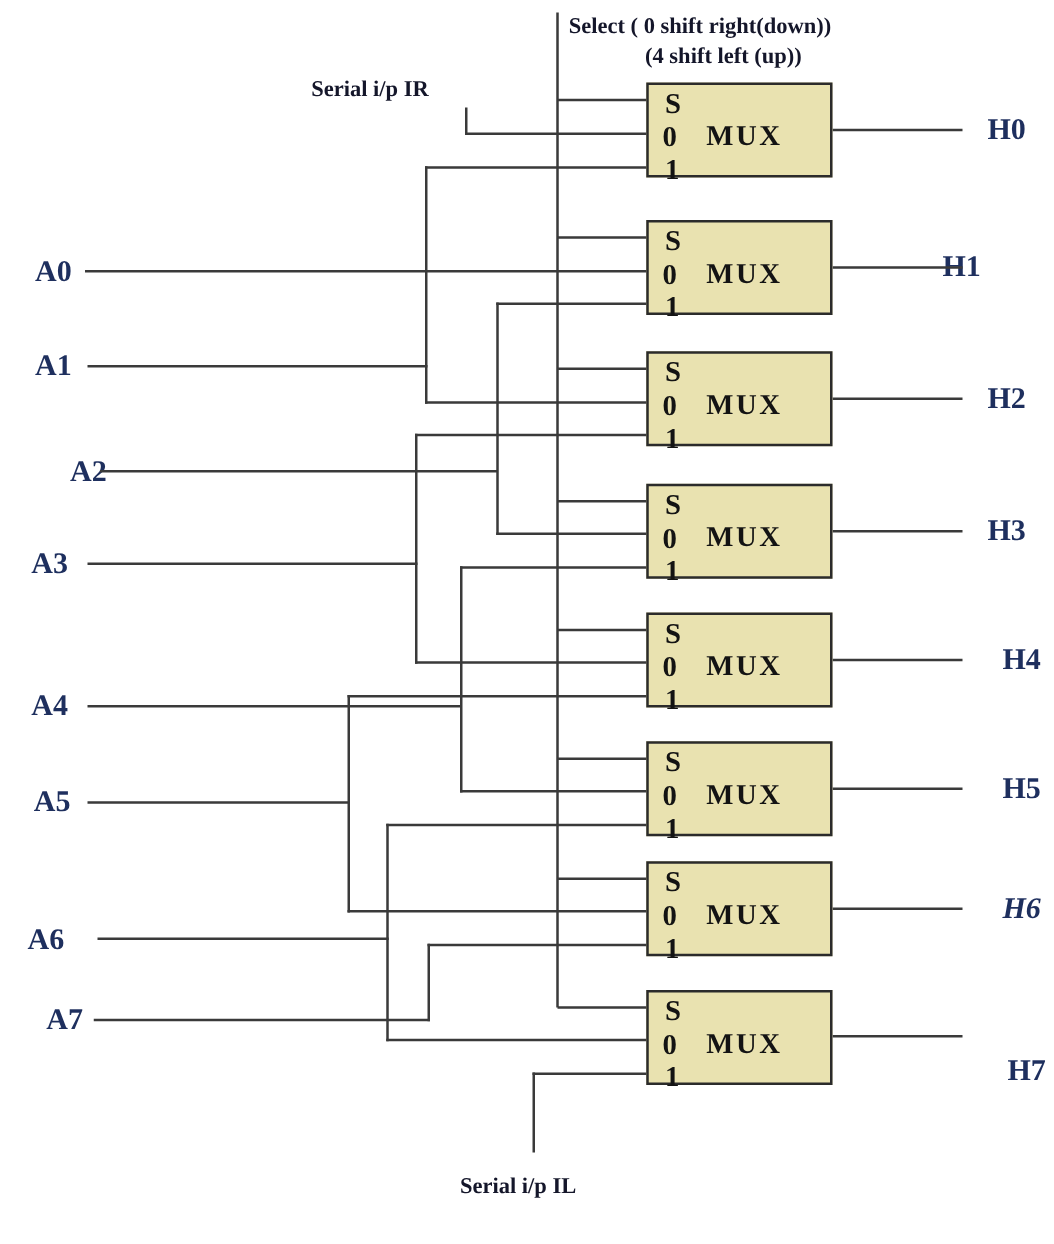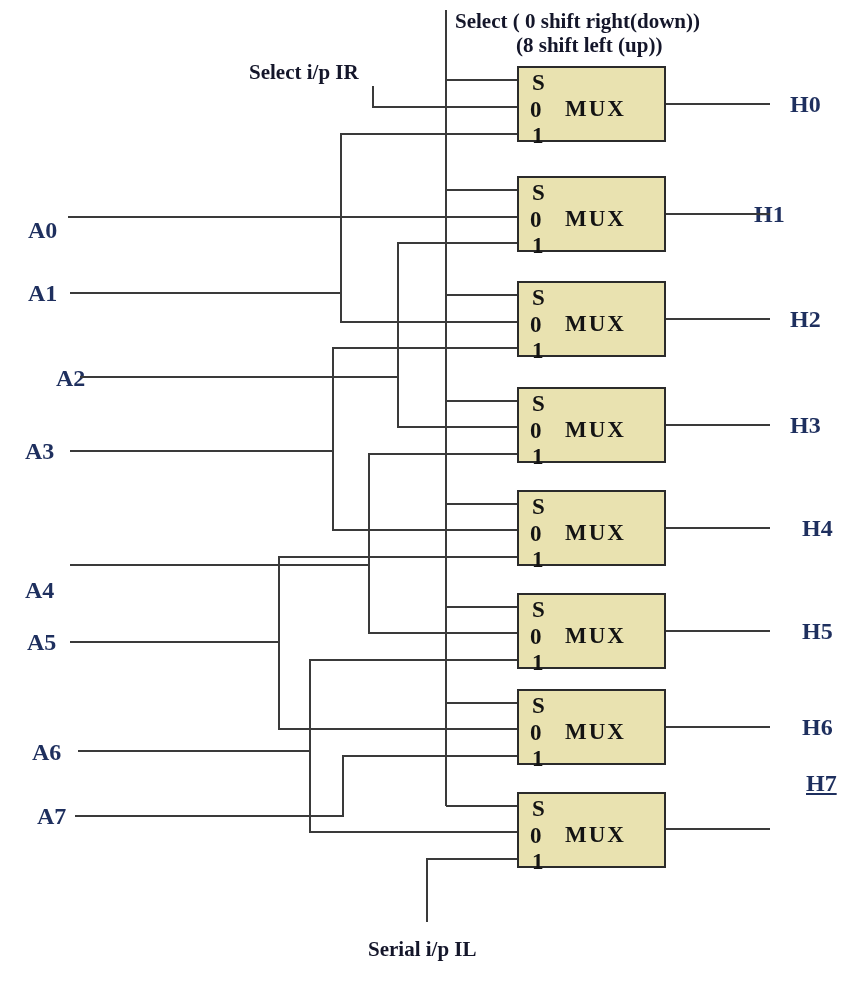--- a/index.html
+++ b/index.html
@@ -19,49 +19,49 @@
     box-sizing:border-box;
   }
   .pin{position:absolute;font-size:23px;line-height:1;color:var(--mux_text,#131313);}
   .ps{left:13px;top:3px;}
   .p0{left:11px;top:30px;}
   .p1{left:13px;top:56px;}
   .mlabel{position:absolute;left:46px;top:29px;font-size:23px;line-height:1;letter-spacing:2px;color:var(--mux_text,#131313);}
   
   .txt{position:absolute;line-height:1;white-space:nowrap;}
   .sig{font-size:24px;color:var(--signal_label,#1e2f5e);}
-  .ann{font-size:21px;color:var(--annotation,#14162a);}
+  .ann{font-size:18px;color:var(--annotation,#14162a);}
 </style>
 </head>
 <body>
 
 <div class="canvas">
 
   <div class="txt ann" style="left:455px;top:11px;">Select ( 0 shift right(down))</div>
-  <div class="txt ann" style="left:516px;top:35px;">(8 shift left (up))</div>
-  <div class="txt ann" style="left:249px;top:62px;">Select i/p IR</div>
+  <div class="txt ann" style="left:516px;top:35px;">(4 shift left (up))</div>
+  <div class="txt ann" style="left:249px;top:62px;">Serial i/p IR</div>
   <div class="txt ann" style="left:368px;top:939px;">Serial i/p IL</div>
 
-  <div class="txt sig" style="left:28px;top:218px;">A0</div>
+  <div class="txt sig" style="left:28px;top:206px;">A0</div>
   <div class="txt sig" style="left:28px;top:281px;">A1</div>
   <div class="txt sig" style="left:56px;top:366px;">A2</div>
   <div class="txt sig" style="left:25px;top:439px;">A3</div>
-  <div class="txt sig" style="left:25px;top:578px;">A4</div>
+  <div class="txt sig" style="left:25px;top:553px;">A4</div>
   <div class="txt sig" style="left:27px;top:630px;">A5</div>
-  <div class="txt sig" style="left:32px;top:740px;">A6</div>
+  <div class="txt sig" style="left:22px;top:740px;">A6</div>
   <div class="txt sig" style="left:37px;top:804px;">A7</div>
 
   <div class="txt sig" style="left:790px;top:92px;">H0</div>
   <div class="txt sig" style="left:754px;top:202px;">H1</div>
   <div class="txt sig" style="left:790px;top:307px;">H2</div>
   <div class="txt sig" style="left:790px;top:413px;">H3</div>
   <div class="txt sig" style="left:802px;top:516px;">H4</div>
   <div class="txt sig" style="left:802px;top:619px;">H5</div>
-  <div class="txt sig" style="left:802px;top:715px;">H6</div>
-  <div class="txt sig" style="left:806px;top:771px;text-decoration:underline;">H7</div>
+  <div class="txt sig" style="left:802px;top:715px;font-style:italic;">H6</div>
+  <div class="txt sig" style="left:806px;top:845px;">H7</div>
 
   <i class="v" style="left:445px;top:10px;height:796px;"></i>
   <i class="h" style="left:446px;top:79px;width:73px;"></i>
   <i class="h" style="left:446px;top:189px;width:73px;"></i>
   <i class="h" style="left:446px;top:294px;width:73px;"></i>
   <i class="h" style="left:446px;top:400px;width:73px;"></i>
   <i class="h" style="left:446px;top:503px;width:73px;"></i>
   <i class="h" style="left:446px;top:606px;width:73px;"></i>
   <i class="h" style="left:446px;top:702px;width:73px;"></i>
   <i class="h" style="left:446px;top:805px;width:73px;"></i>

